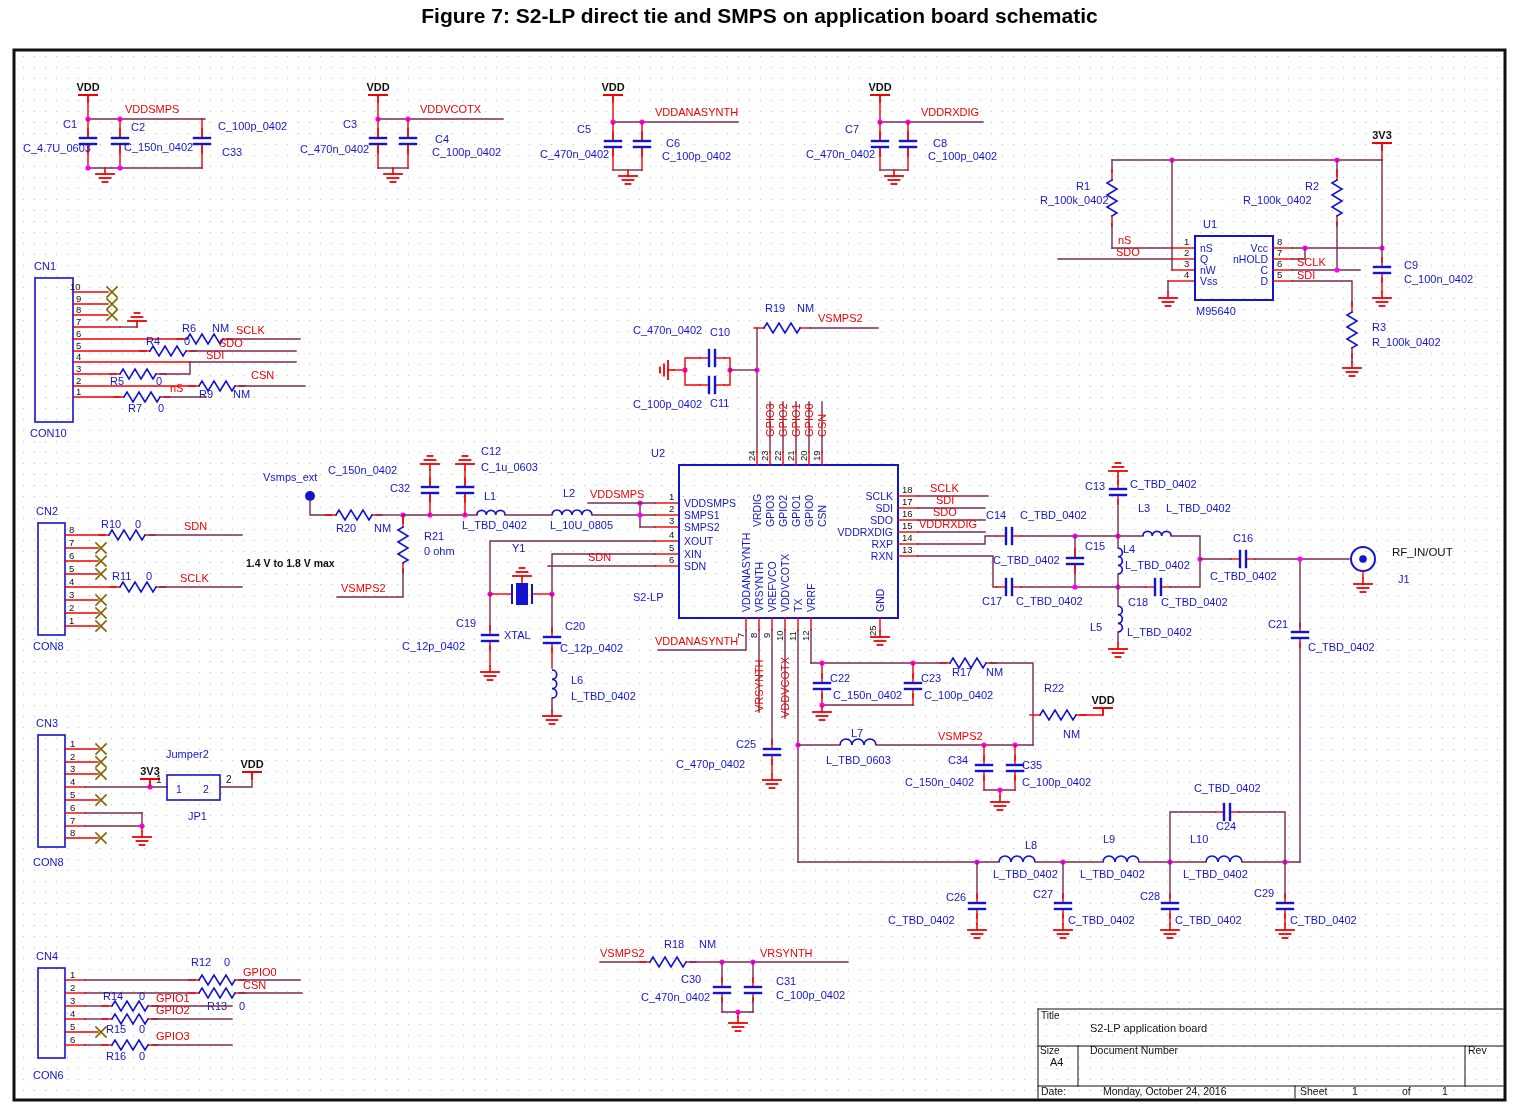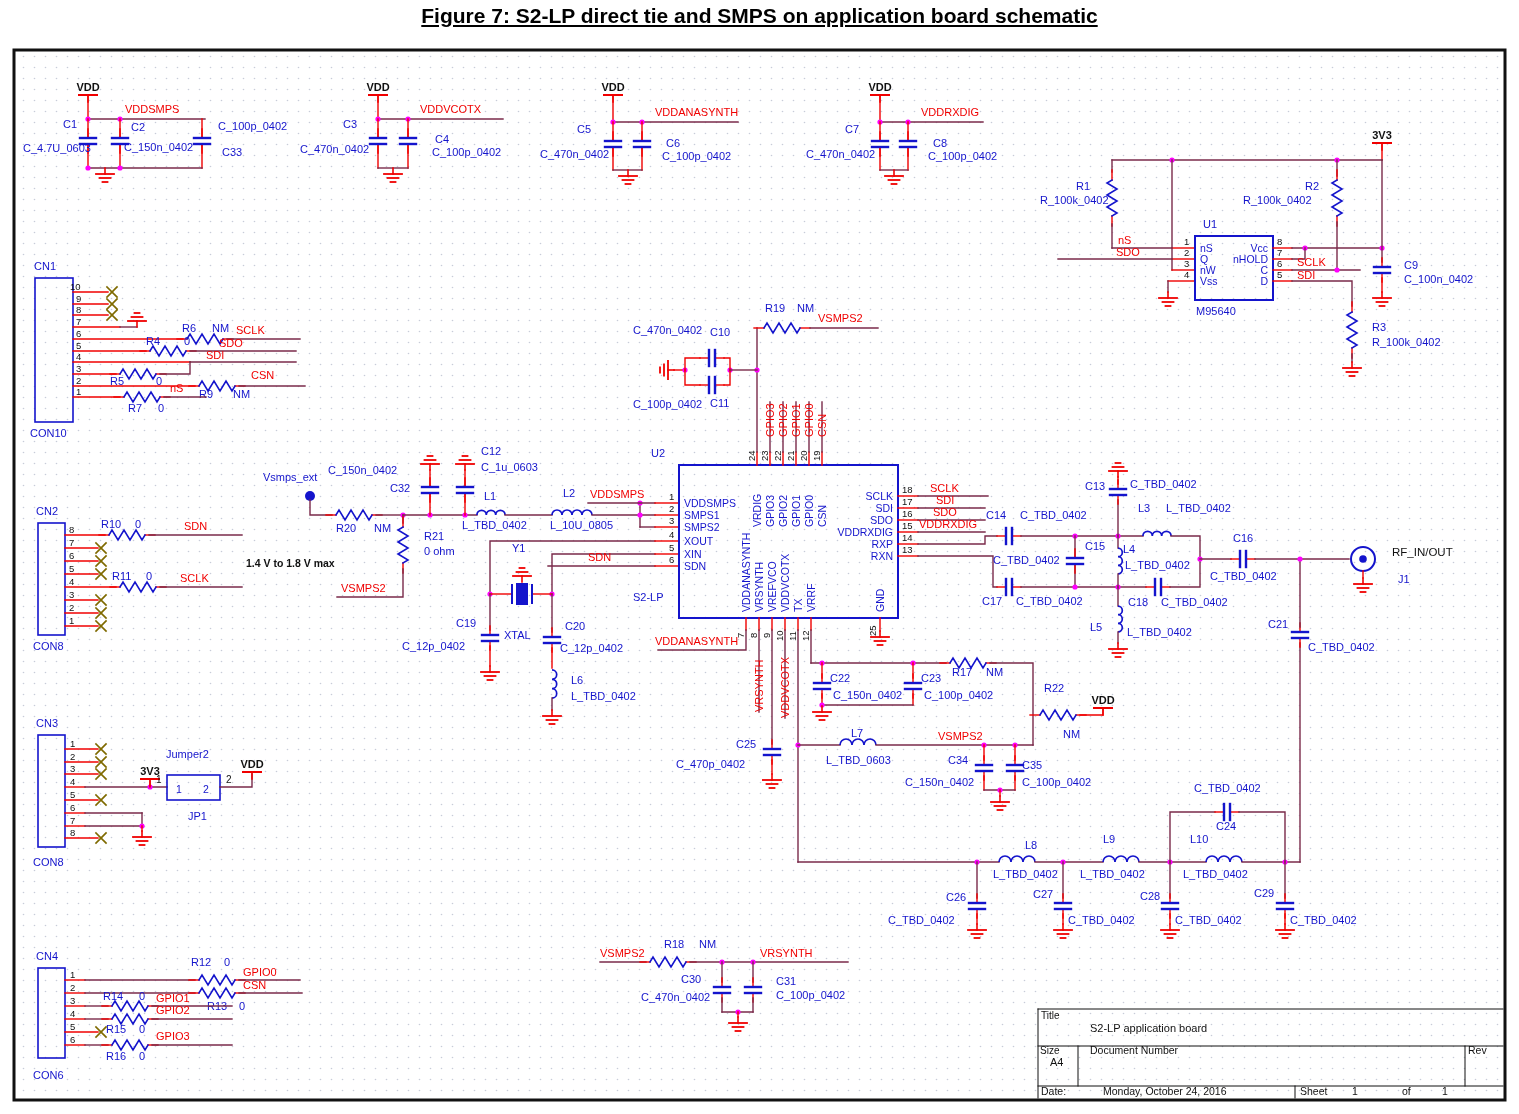--- a/index.html
+++ b/index.html
@@ -1,19 +1,19 @@
 <!DOCTYPE html>
 <html><head>
 <meta charset="utf-8">
 <style>
   html,body{margin:0;padding:0;background:#fff;}
   .stage{position:relative;width:1519px;height:1114px;background:#fff;overflow:hidden;
          font-family:"Liberation Sans",sans-serif;}
   .fig-title{position:absolute;top:4px;left:0;width:100%;text-align:center;
-             font-size:21px;font-weight:bold;color:#000;text-decoration:underline;}
+             font-size:21px;font-weight:bold;color:#000;}
   svg text{font-family:"Liberation Sans",sans-serif;}
 </style>
 </head>
 <body>
 
 <div class="stage">
   <div class="fig-title">Figure 7: S2-LP direct tie and SMPS on application board schematic</div>
   <svg id="schematic" width="1519" height="1114" viewBox="0 0 1519 1114">
     <defs>
       <pattern id="grid" width="11" height="11" patternUnits="userSpaceOnUse">

